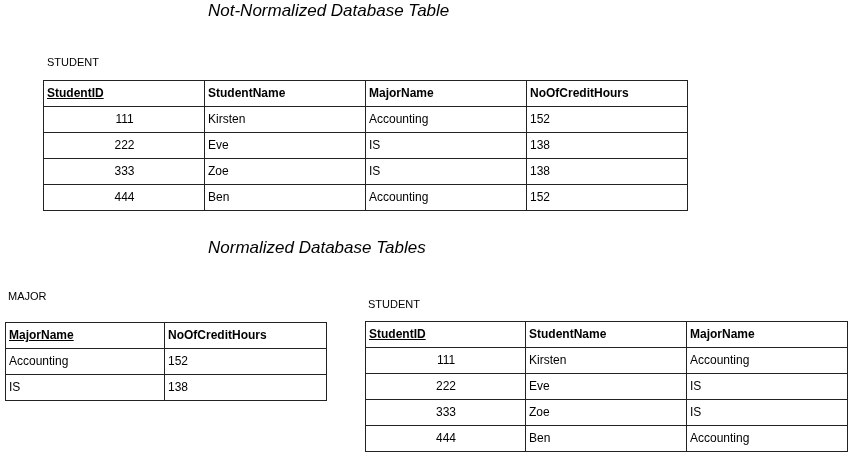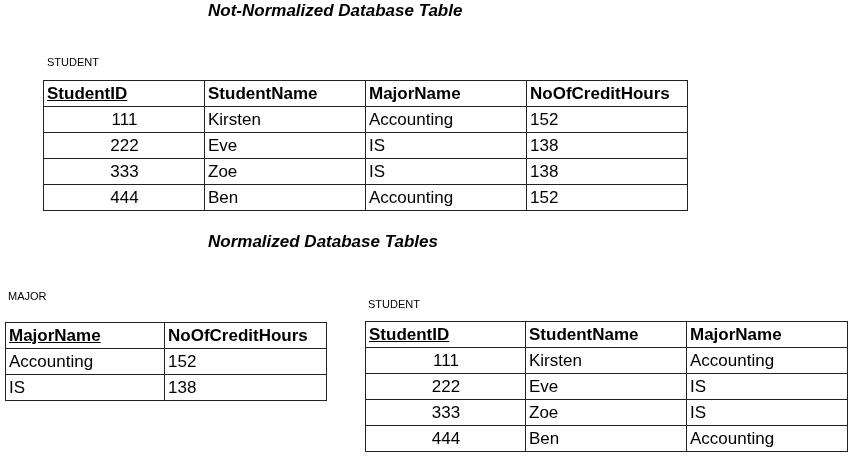--- a/index.html
+++ b/index.html
@@ -1,20 +1,20 @@
 <!DOCTYPE html>
 <html><head>
 <meta charset="utf-8">
 <style>
   html, body { margin:0; padding:0; background:#ffffff; }
   body { width:850px; height:459px; position:relative; overflow:hidden;
          font-family:"Liberation Sans", "DejaVu Sans", sans-serif; color:#000; }
-  .heading { position:absolute; font-weight:bold; font-style:italic; font-size:17px; white-space:nowrap; }
+  .heading { position:absolute; font-weight:normal; font-style:italic; font-size:17px; white-space:nowrap; }
   .caption { position:absolute; font-size:11px; white-space:nowrap; }
-  table.db { position:absolute; border-collapse:collapse; table-layout:fixed; font-size:17px; }
+  table.db { position:absolute; border-collapse:collapse; table-layout:fixed; font-size:12px; }
   table.db th, table.db td { border:1.5px solid #222; padding:0 3px; height:25px; line-height:25px;
          white-space:nowrap; overflow:hidden; text-align:left; }
   table.db th { font-weight:bold; }
   table.db th.pk { text-decoration:underline; }
   table.db td.num { text-align:center; padding-right:2px; }
 </style>
 </head>
 <body>
 
 <div class="heading" style="left:208px; top:1px;">Not-Normalized Database Table</div>
@@ -56,21 +56,21 @@
     </tr>
     <tr>
       <td class="num">444</td>
       <td>Ben</td>
       <td>Accounting</td>
       <td>152</td>
     </tr>
   </tbody>
 </table>
 
-<div class="heading" style="left:208px; top:232px;">Normalized Database Tables</div>
+<div class="heading" style="left:208px; top:238px;">Normalized Database Tables</div>
 
 <div class="caption" style="left:8px; top:290px;">MAJOR</div>
 <table class="db" style="left:5px; top:322px; width:321px;">
   <colgroup>
       <col style="width:159px">
       <col style="width:162px">
     </colgroup>
   <thead>
     <tr>
       <th class="pk">MajorName</th>

